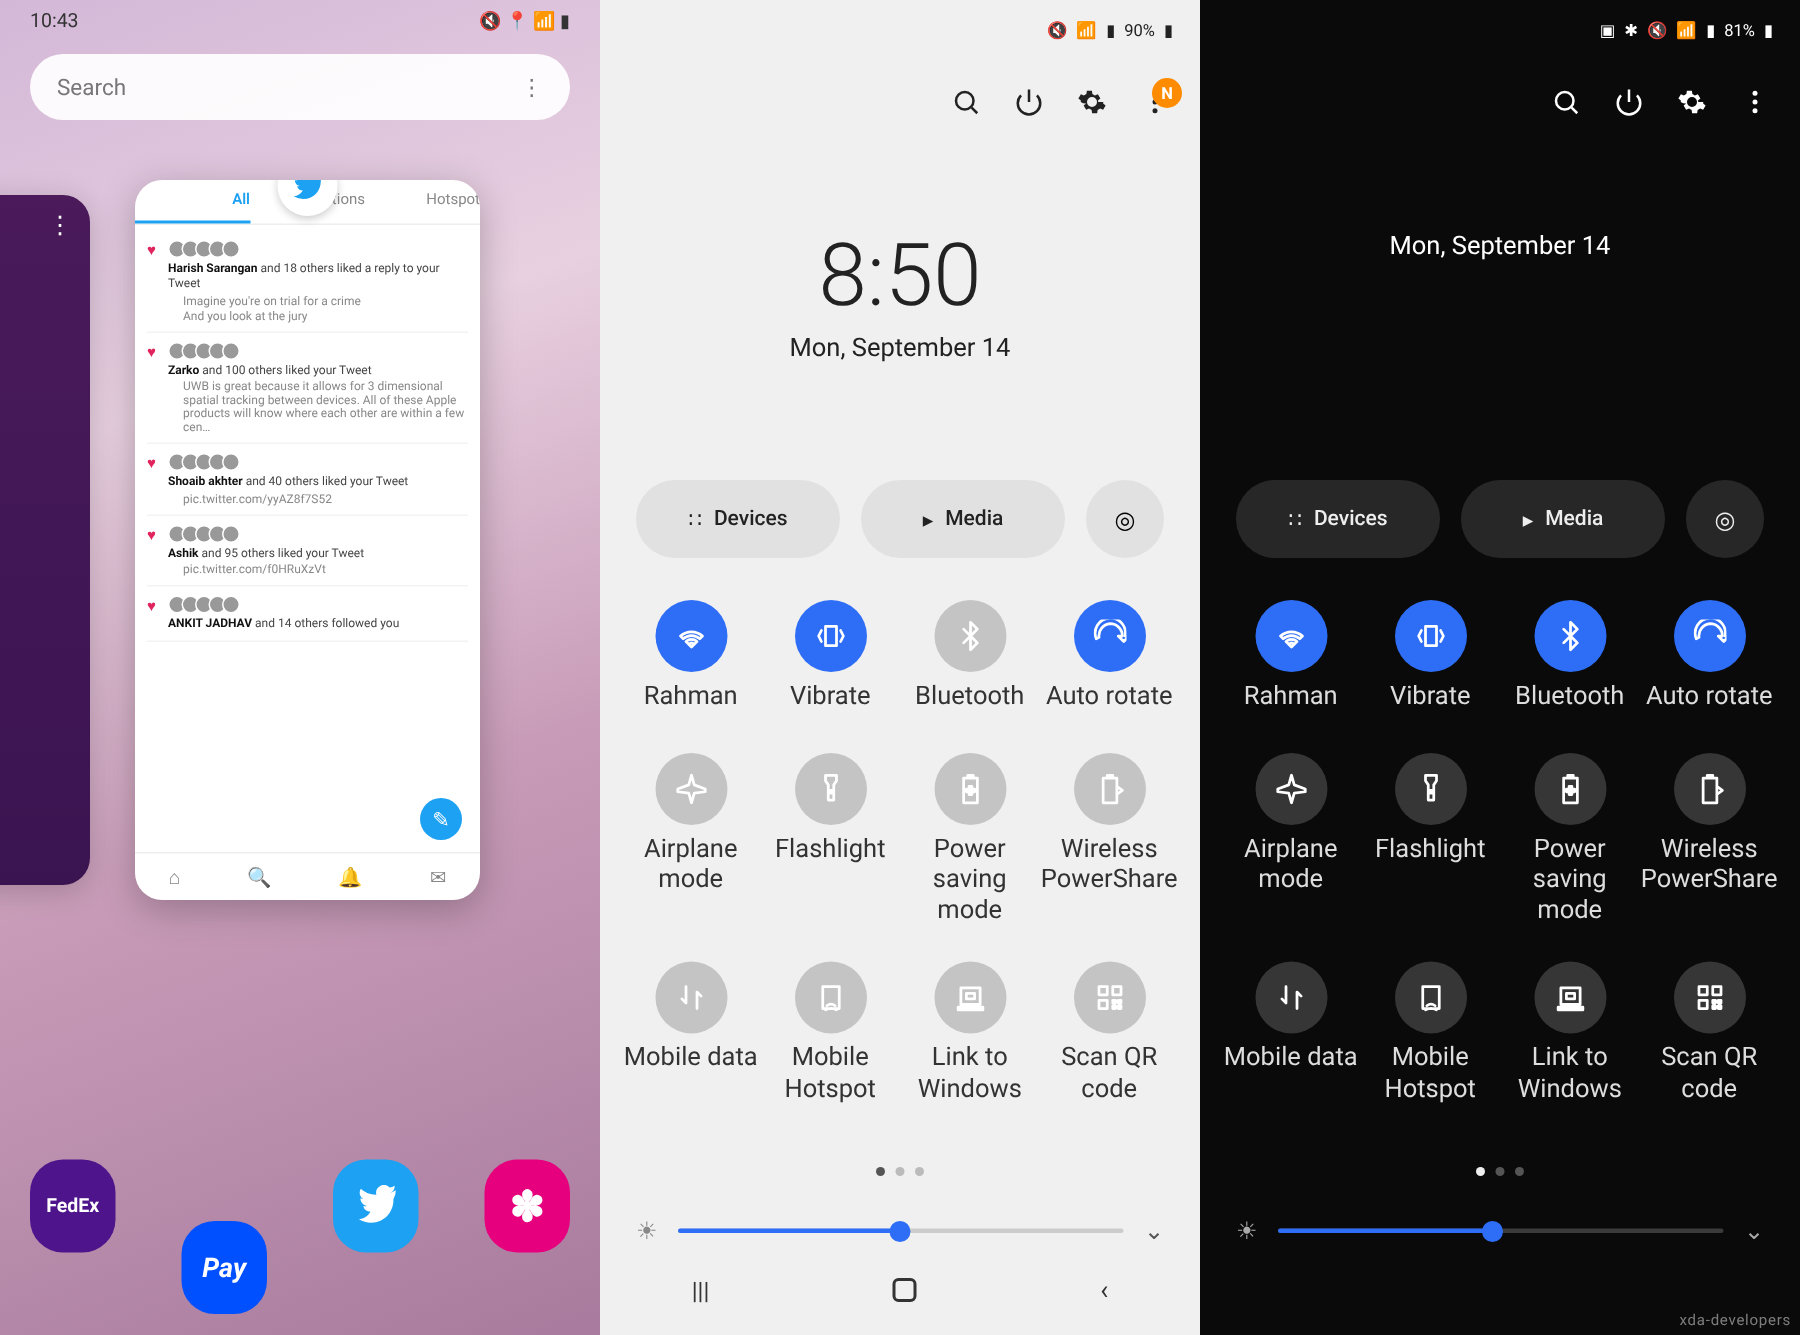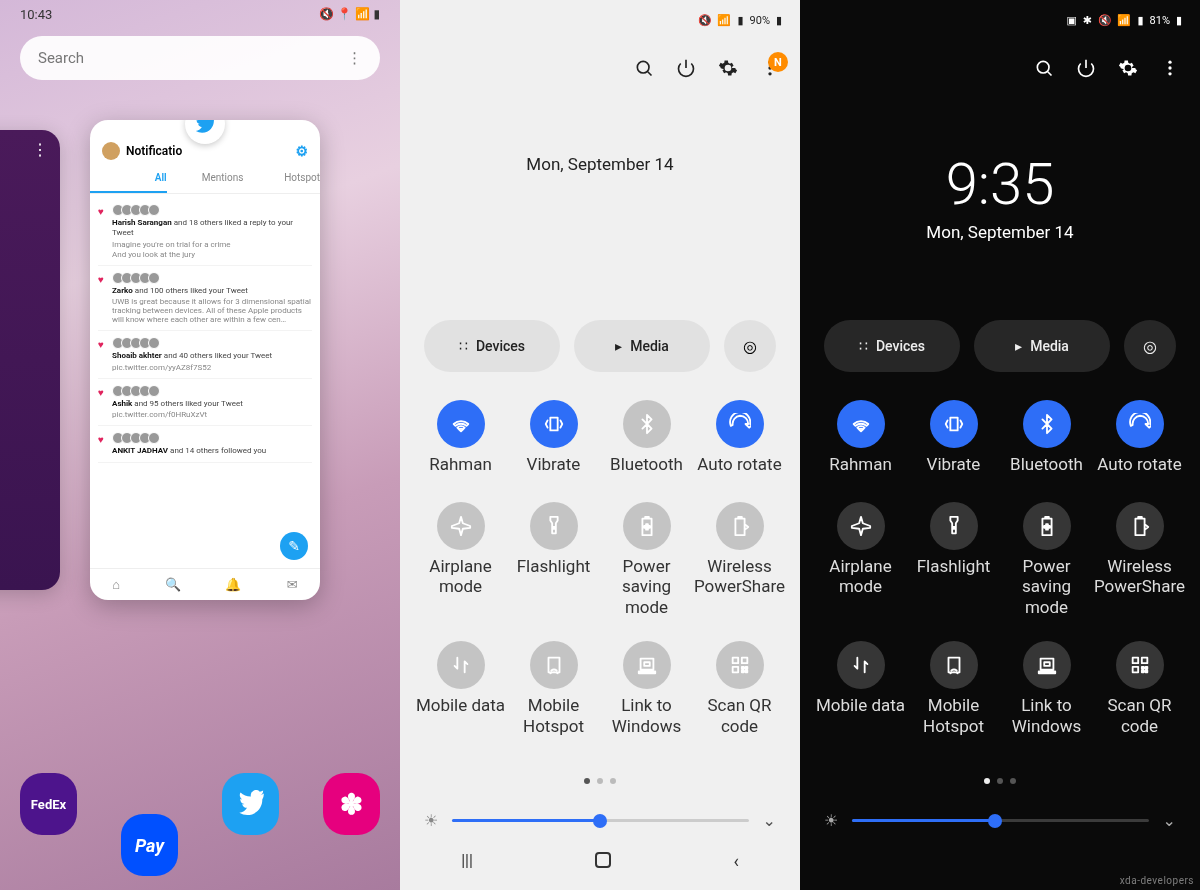--- a/index.html
+++ b/index.html
@@ -25,21 +25,21 @@
 .tw-tabs { display:flex; font-size:10px; border-bottom:1px solid #eee;}
 .tw-tab { flex:1; text-align:right; padding:8px 0; color:#888;}
 .tw-tab.active{color:#1da1f2; border-bottom:2px solid #1da1f2; font-weight:600;}
 .tw-list { padding: 4px 8px; font-size: 8px; overflow: hidden;}
 .tw-item { padding: 6px 0; border-bottom:1px solid #f3f3f3; position:relative;}
 .tw-item .heart{position:absolute; left:0; top:8px; color:#e0245e; font-size:10px;}
 .tw-faces { display:flex; margin-left:14px; margin-bottom:2px;}
 .tw-face{width:12px;height:12px;border-radius:50%;background:#999;margin-right:-3px;border:1px solid #fff;}
 .tw-text{margin-left:14px; color:#444; line-height:1.3;}
 .tw-text b{color:#111;}
-.tw-sub{margin-left:14px;color:#888;margin-top:1px;}
+.tw-sub{margin-left:24px;color:#888;margin-top:1px;}
 .tw-fab{position:absolute;right:12px;bottom:40px;width:28px;height:28px;border-radius:50%;background:#1da1f2;display:flex;align-items:center;justify-content:center;color:#fff;font-size:14px;}
 .tw-nav{position:absolute;bottom:0;left:0;right:0;height:32px;border-top:1px solid #eee;display:flex;align-items:center;justify-content:space-around;color:#888;font-size:13px;}
 .close-all { position: absolute; bottom: 0; left: 50%; transform: translateX(-50%); background: rgba(255,255,255,0.97); padding: 11px 30px; border-radius: 22px; font-size: 15px; font-weight: 600; color: #222; }
 .dock { position: absolute; bottom: 14px; left: 0; right: 0; display: flex; justify-content: space-around; padding: 0 20px; gap: 44px;}
 .dock-icon { width: 62px; height: 62px; border-radius: 22px; display:flex; align-items:center; justify-content:center; font-size:13px; font-weight:700; color:#fff;}
 .fedex{background:#4d148c;} .pay{background:#0050ff;font-size:18px;font-style:italic;margin-top:41px;} .twitterdock{background:#1da1f2;} .flower{background:#e6007e;}
 
 
 .qs-top { position:absolute; top:14px; right:18px; display:flex; align-items:center; gap:6px; font-size:11px; }
 .qs-icons-row { position:absolute; top:58px; right:20px; display:flex; align-items:center; gap:22px;}
@@ -90,27 +90,20 @@
   <div class="recent-area">
     <div class="card-peek">
       <span class="dots">⋮</span>
     </div>
     <div class="twitter-card">
       <div class="twitter-logo">
         <svg viewBox="0 0 24 24">
             <path d="M23 3a10.9 10.9 0 01-3.14 1.53A4.48 4.48 0 0022.4.36a9 9 0 01-2.85 1.09 4.48 4.48 0 00-7.64 4.08A12.7 12.7 0 013 2.15a4.48 4.48 0 001.39 5.98A4.41 4.41 0 012.8 7.6v.06a4.48 4.48 0 003.6 4.39 4.5 4.5 0 01-2 .08 4.48 4.48 0 004.18 3.11A9 9 0 012 19.54 12.7 12.7 0 008.84 21.5c8.29 0 12.83-6.87 12.83-12.83 0-.2 0-.39-.01-.58A9.1 9.1 0 0023 3z"></path>
           </svg>
       </div>
-      <div class="tw-header">
-        <div style="display:flex;align-items:center;gap:6px;">
-          <div class="tw-avatar"></div>
-          <span>Notificatio</span>
-        </div>
-        <span class="tw-gear">⚙</span>
-      </div>
       <div class="tw-tabs">
         <div class="tw-tab active">All</div>
         <div class="tw-tab">Mentions</div>
         <div class="tw-tab">Hotspot</div>
       </div>
       <div class="tw-list" id="twlist">
           <div class="tw-item">
             <span class="heart">♥</span>
             <div class="tw-faces">
               <div class="tw-face"></div>
@@ -228,20 +221,21 @@
     <span class="ico" style="position:relative;">
         <svg width="20" height="20" viewBox="0 0 24 24" fill="#222">
           <circle cx="12" cy="5" r="2"></circle>
           <circle cx="12" cy="12" r="2"></circle>
           <circle cx="12" cy="19" r="2"></circle>
         </svg>
         <span class="badge-dot" style="position:absolute;top:-6px;left:8px;">N</span>
       </span>
   </div>
   <div class="clock">
+    <div class="clock-time">8:50</div>
     <div class="clock-date">Mon, September 14</div>
   </div>
   <div class="mid-buttons">
     <div class="mid-btn light">∷ <span>Devices</span></div>
     <div class="mid-btn light">▸ <span>Media</span></div>
     <div class="output-btn light" style="background:rgba(0,0,0,0.06);">◎</div>
   </div>
   <div class="qs-grid" id="grid2">
       <div class="qs-tile">
         <div class="qs-circle on">
@@ -390,21 +384,20 @@
       </span>
     <span class="ico">
         <svg width="20" height="20" viewBox="0 0 24 24" fill="#fff">
           <circle cx="12" cy="5" r="2"></circle>
           <circle cx="12" cy="12" r="2"></circle>
           <circle cx="12" cy="19" r="2"></circle>
         </svg>
       </span>
   </div>
   <div class="clock">
-    <div class="clock-time">9:35</div>
     <div class="clock-date">Mon, September 14</div>
   </div>
   <div class="mid-buttons">
     <div class="mid-btn dark">∷ <span>Devices</span></div>
     <div class="mid-btn dark">▸ <span>Media</span></div>
     <div class="output-btn" style="background:rgba(255,255,255,0.12);color:#eee;">◎</div>
   </div>
   <div class="qs-grid" id="grid3">
       <div class="qs-tile">
         <div class="qs-circle on">

